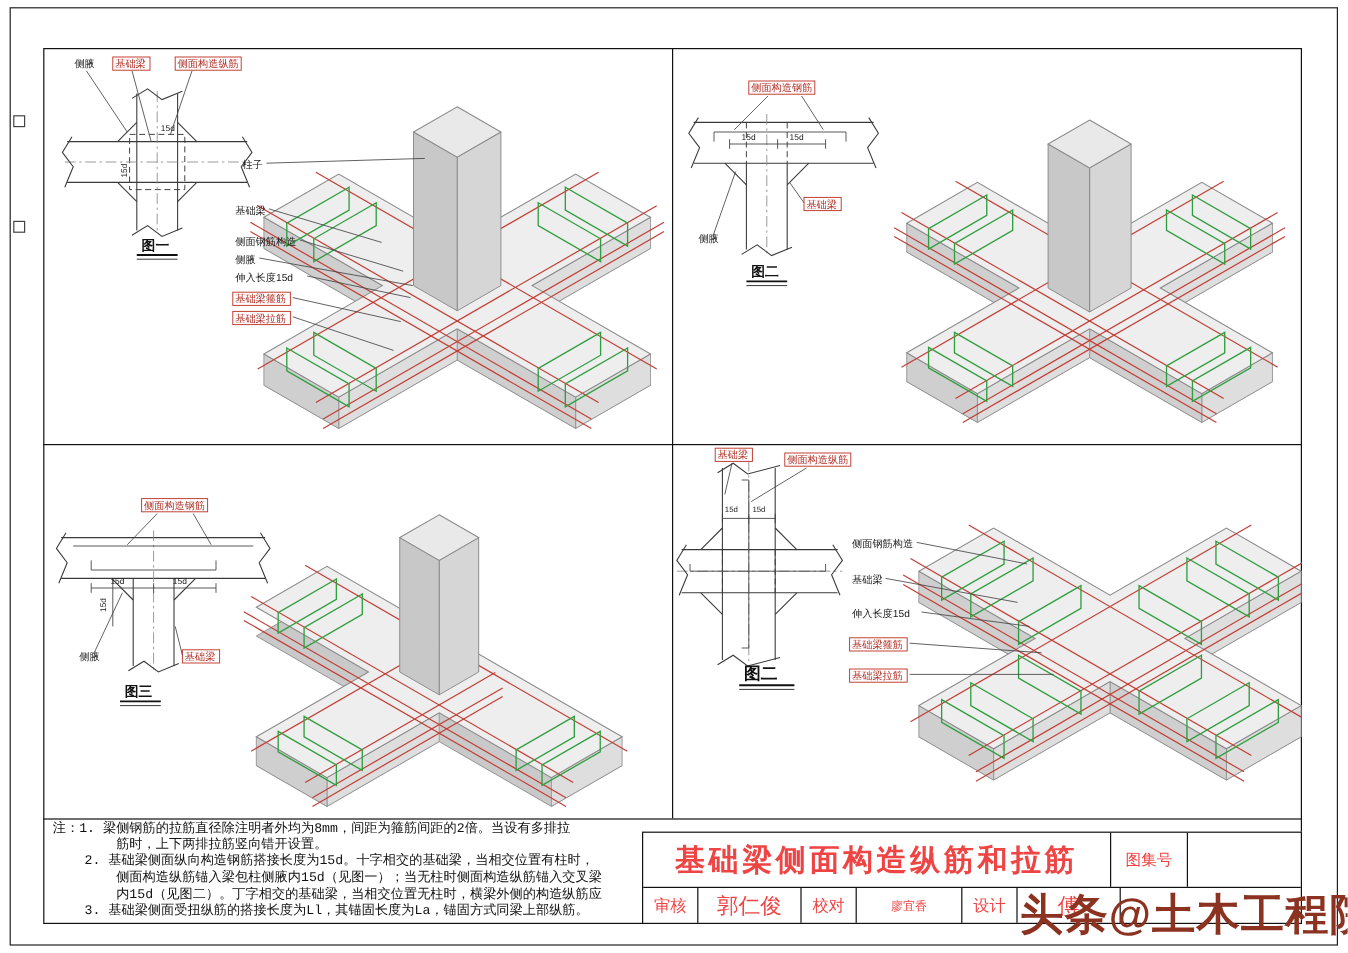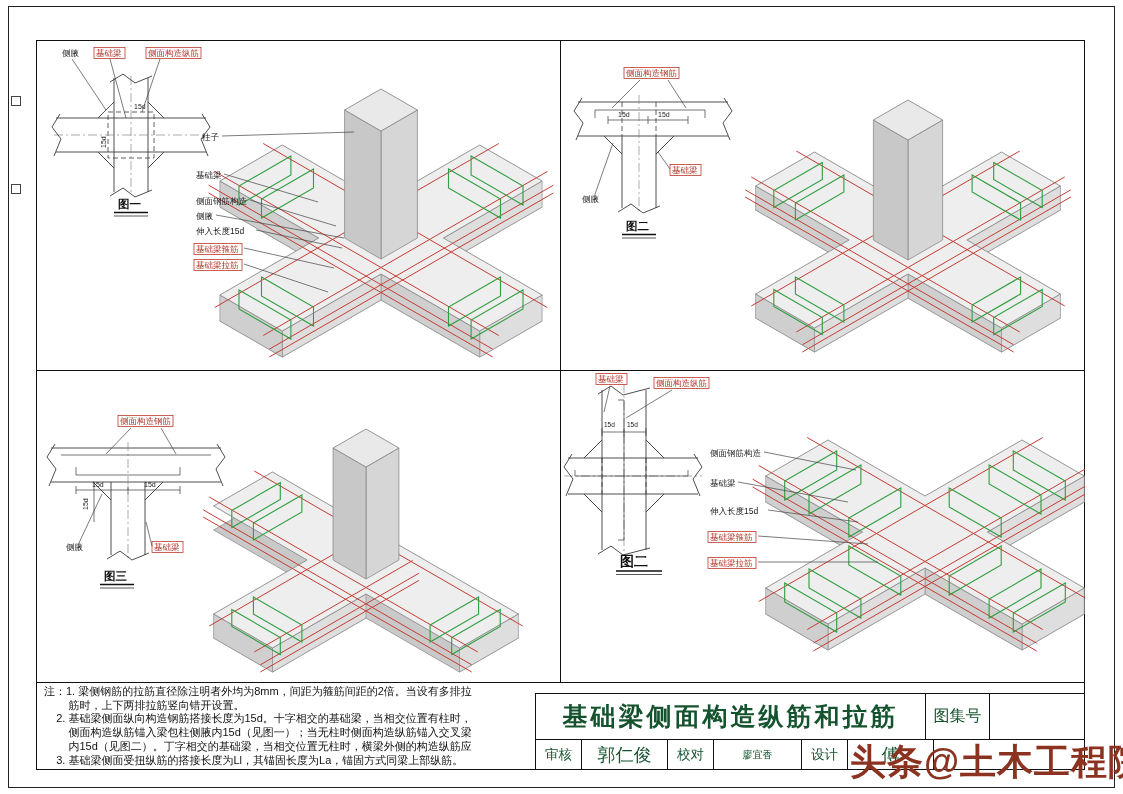--- a/index.html
+++ b/index.html
@@ -25,33 +25,33 @@
   text.dim2{font:6.5px "Liberation Sans",sans-serif;fill:#1a1a1a;}
   text.cap{font:700 11.5px "Liberation Serif",serif;fill:#111;}
   text.capbig{font:700 14px "Liberation Serif",serif;fill:#111;}
   text.ref{fill:#b03026;}
   .refbox{fill:none;stroke:#c0392b;stroke-width:.8;}
   .capline1{stroke:#111;stroke-width:1.6;}
   .capline2{stroke:#111;stroke-width:.7;}
 
   
   .notes{position:absolute;left:44px;top:685px;width:500px;color:#111;
-       font-family:Liberation Sans, sans-serif;font-size:11px;line-height:13.7px;}
+       font-family:Liberation Mono, monospace;font-size:11px;line-height:13.7px;}
   .notes div{white-space:pre;}
 
   
   .titleblock{position:absolute;left:535px;top:693px;width:550px;height:77px;
        border:1.6px solid #111;box-sizing:border-box;background:#fff;
-       font-family:"Liberation Serif",serif;color:#14532d;}
+       font-family:"Liberation Serif",serif;color:#ef4444;}
   .tb-row1{display:flex;height:46px;border-bottom:1.3px solid #111;box-sizing:border-box;}
   .tb-row2{display:flex;height:29px;box-sizing:border-box;}
   .tb-cell{display:flex;align-items:center;justify-content:center;box-sizing:border-box;
        border-right:1.1px solid #111;overflow:hidden;}
   .tb-title{width:390px;font-size:25px;font-weight:700;letter-spacing:3px;}
-  .tb-atlas-label{width:64px;font-size:16px;text-align:center;}
+  .tb-atlas-label{width:64px;font-size:13px;text-align:center;}
   .tb-atlas-no{flex:1;font-size:16px;border-right:none;}
   .tb-lab{width:46px;font-size:13.5px;text-align:right;}
   .tb-val{width:86px;font-size:18px;}
   .tb-val2{width:88px;font-size:10px;}
   .tb-rest{flex:1;border-right:none;}
 
   .watermark{position:absolute;left:850px;top:738px;font-size:36px;font-weight:700;
        letter-spacing:1px;white-space:nowrap;z-index:50;
        font-family:"Liberation Sans",sans-serif;}
 </style>

